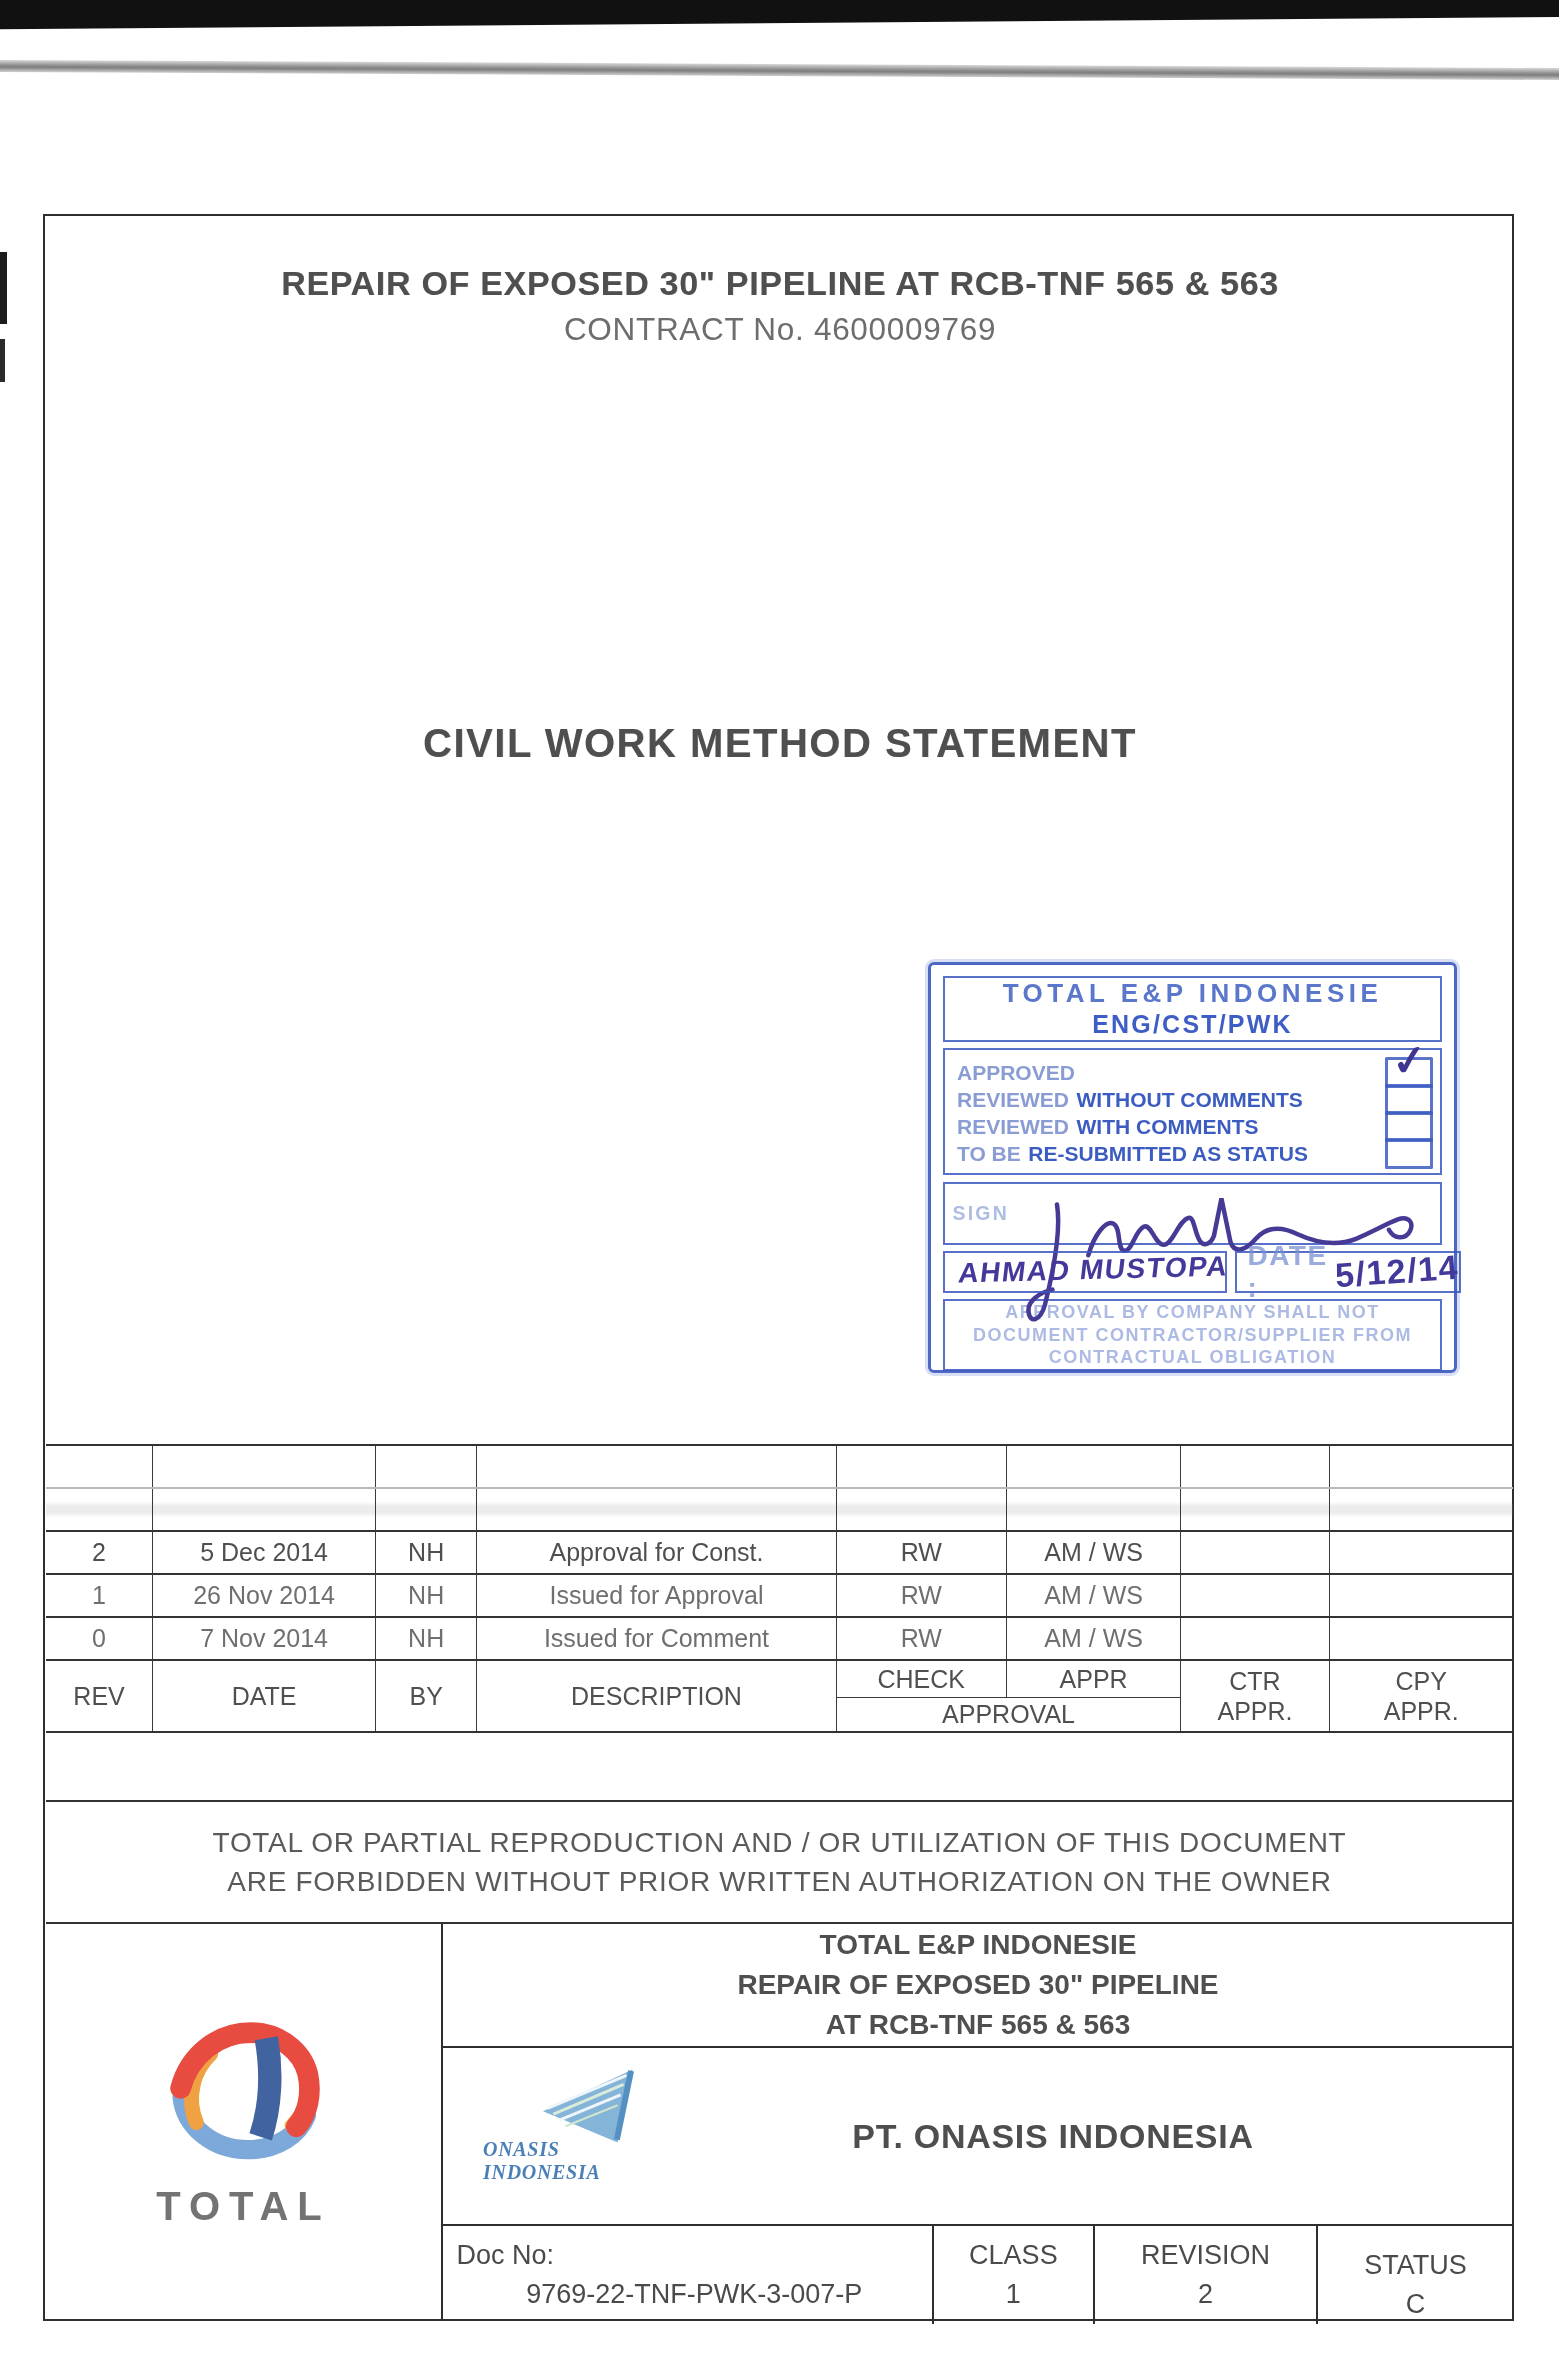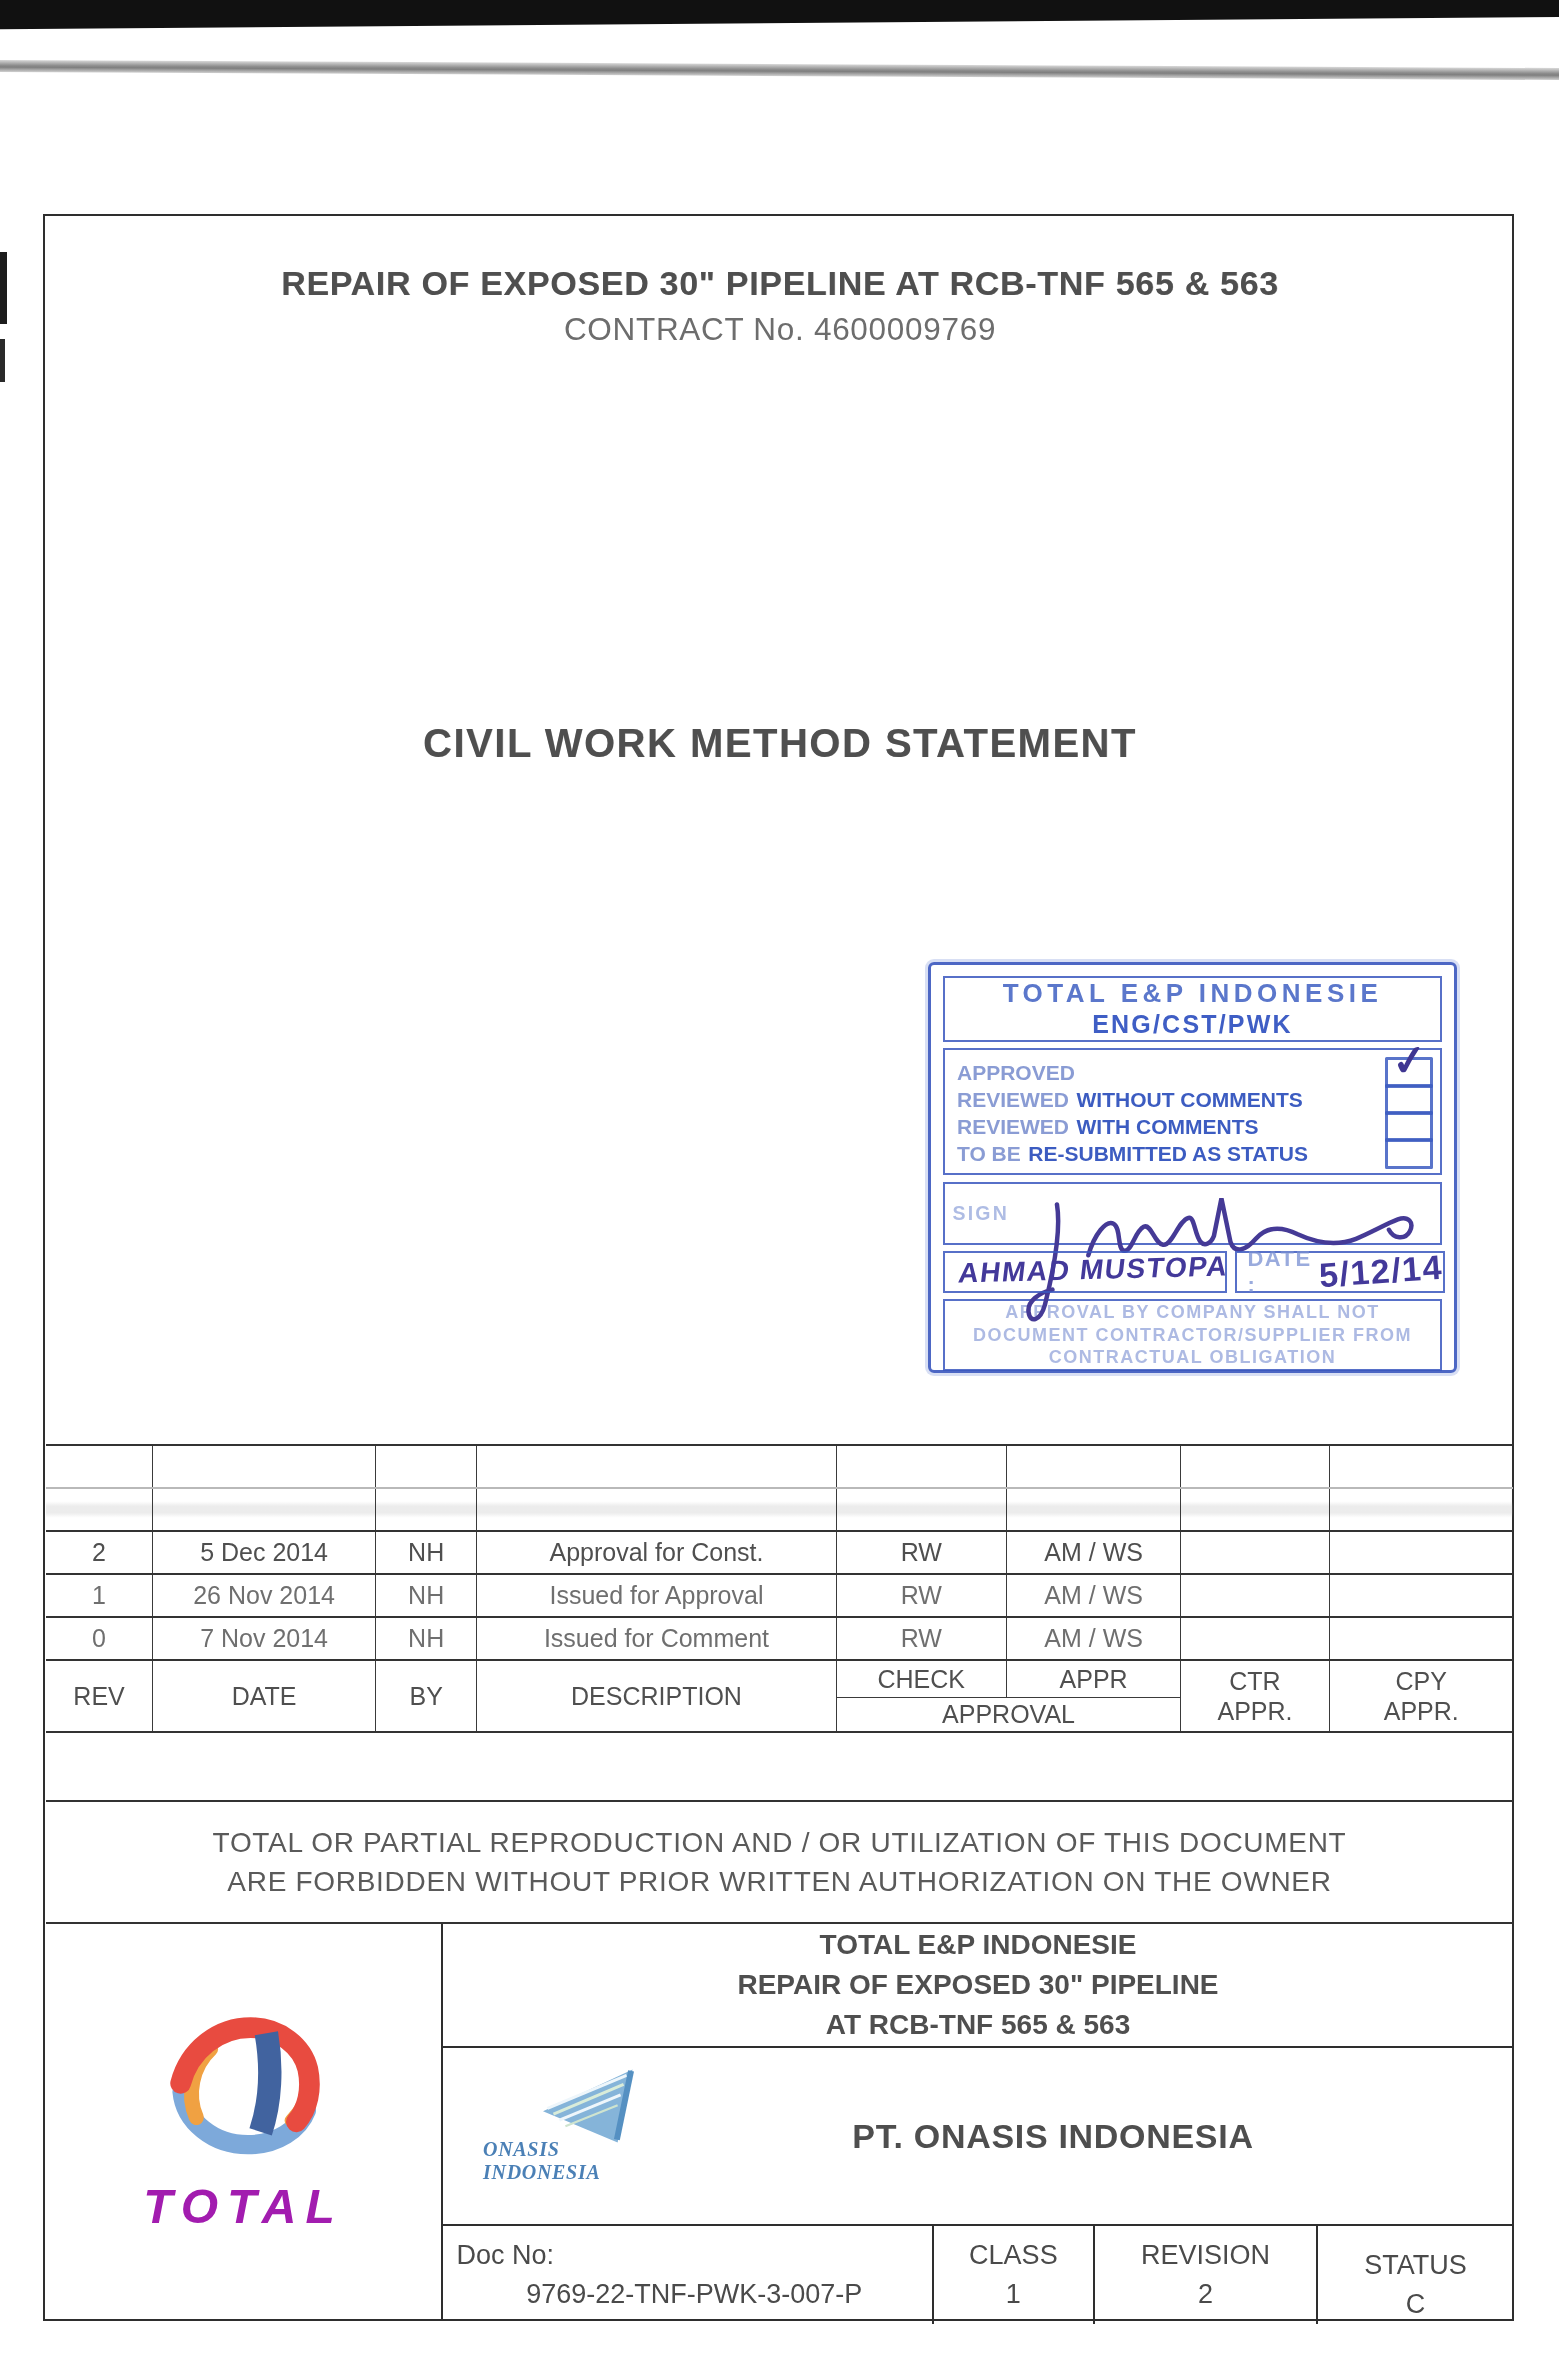--- a/index.html
+++ b/index.html
@@ -38,21 +38,21 @@
   .opt-box{position:relative;width:42px;height:25.5px;border:3px solid rgba(60,92,193,.85);border-radius:1.5px;flex:0 0 auto;}
   .opt-tick{position:absolute;left:4.5px;top:-19.5px;font-size:42px;font-weight:bold;color:#3f3692;transform:rotate(-6deg);line-height:1;}
   .stamp-sign{position:relative;margin-top:6.7px;height:63px;overflow:visible;text-align:right;}
   .sign-label{position:absolute;left:7.5px;top:18px;font-size:19.5px;letter-spacing:2.2px;color:rgba(120,143,210,.6);font-weight:bold;}
   .sign-svg{position:absolute;left:22.5px;top:-10.5px;overflow:visible;}
   .stamp-namerow{margin-top:6px;height:42px;display:flex;gap:7.5px;}
   .name-cell{position:relative;flex:0 0 57%;overflow:visible;}
   .date-cell{position:relative;flex:1;display:flex;align-items:center;overflow:visible;}
   .ink{color:#43399a;font-weight:bold;}
   .name-hand{position:absolute;left:13.5px;top:1.5px;font-size:28px;letter-spacing:1.5px;transform:skewX(-8deg) rotate(-1.5deg);white-space:nowrap;}
-  .date-label{font-size:22px;font-weight:bold;color:rgba(120,143,210,.75);letter-spacing:1.5px;margin-left:10.5px;}
+  .date-label{font-size:28px;font-weight:bold;color:rgba(120,143,210,.75);letter-spacing:1.5px;margin-left:10.5px;}
   .date-hand{font-size:34px;margin-left:7.5px;transform:rotate(-4deg);letter-spacing:1.5px;white-space:nowrap;}
   .stamp-disc{margin-top:6px;height:72px;display:flex;flex-direction:column;justify-content:center;text-align:center;
     font-size:18px;letter-spacing:1.5px;line-height:22.5px;color:rgba(92,118,200,.5);font-weight:bold;}
 
   
   .rev-table{position:absolute;left:46px;top:1444px;width:1467px;border-top:2.2px solid #333;box-sizing:border-box;
     color:#4f4f4f;font-size:25px;}
   .t-row{display:grid;grid-template-columns:7.3% 15.2% 6.9% 24.5% 11.6% 11.9% 10.1% 12.5%;border-bottom:2.2px solid #333;}
   .t-row.faintline{border-bottom:2.2px solid #b9b9b9;}
   .t-cell{border-right:1.5px solid #3a3a3a;display:flex;align-items:center;justify-content:center;height:41px;box-sizing:border-box;}
@@ -70,21 +70,21 @@
   .f-cell.nr{border-right:none;}
 
   
   .notice{position:absolute;left:46px;top:1800px;width:1467px;height:124px;border-top:2.2px solid #333;border-bottom:2.2px solid #333;
     box-sizing:border-box;display:flex;flex-direction:column;justify-content:center;text-align:center;color:#5a5a5a;
     font-size:28px;line-height:39px;letter-spacing:0.7px;}
 
   
   .bottom{position:absolute;left:46px;top:1924px;width:1467px;height:395px;display:grid;grid-template-columns:397px 1fr;}
   .b-left{border-right:2.2px solid #2e2e2e;display:flex;flex-direction:column;align-items:center;justify-content:center;}
-  .total-word{margin-top:19.5px;font-size:48px;font-weight:bold;color:#a21caf;letter-spacing:9px;font-style:italic;}
+  .total-word{margin-top:19.5px;font-size:40px;font-weight:bold;color:#737373;letter-spacing:9px;}
   .b-right{display:flex;flex-direction:column;}
   .b-rowA{height:124px;border-bottom:2.2px solid #2e2e2e;display:flex;flex-direction:column;justify-content:center;text-align:center;
     font-size:28px;font-weight:bold;color:#4f4f4f;line-height:40px;box-sizing:border-box;}
   .b-rowB{height:178px;border-bottom:2.2px solid #2e2e2e;display:flex;align-items:center;box-sizing:border-box;}
   .onasis-logo{position:relative;margin-left:37px;width:225px;height:142px;flex:0 0 auto;}
   .onasis-text{position:absolute;left:3px;top:73px;font-family:"Liberation Serif",serif;font-style:italic;font-weight:bold;
     color:#4b80b6;font-size:20px;line-height:22.5px;letter-spacing:0.7px;}
   .pt-name{flex:1;text-align:center;padding-right:112px;font-size:34px;font-weight:bold;color:#4e4e4e;letter-spacing:0.7px;}
   .b-rowC{height:91px;display:grid;grid-template-columns:45.9% 15% 20.9% 18.2%;color:#4a4a4a;}
   .c-cell{border-right:2.2px solid #2e2e2e;display:flex;flex-direction:column;justify-content:center;text-align:center;

